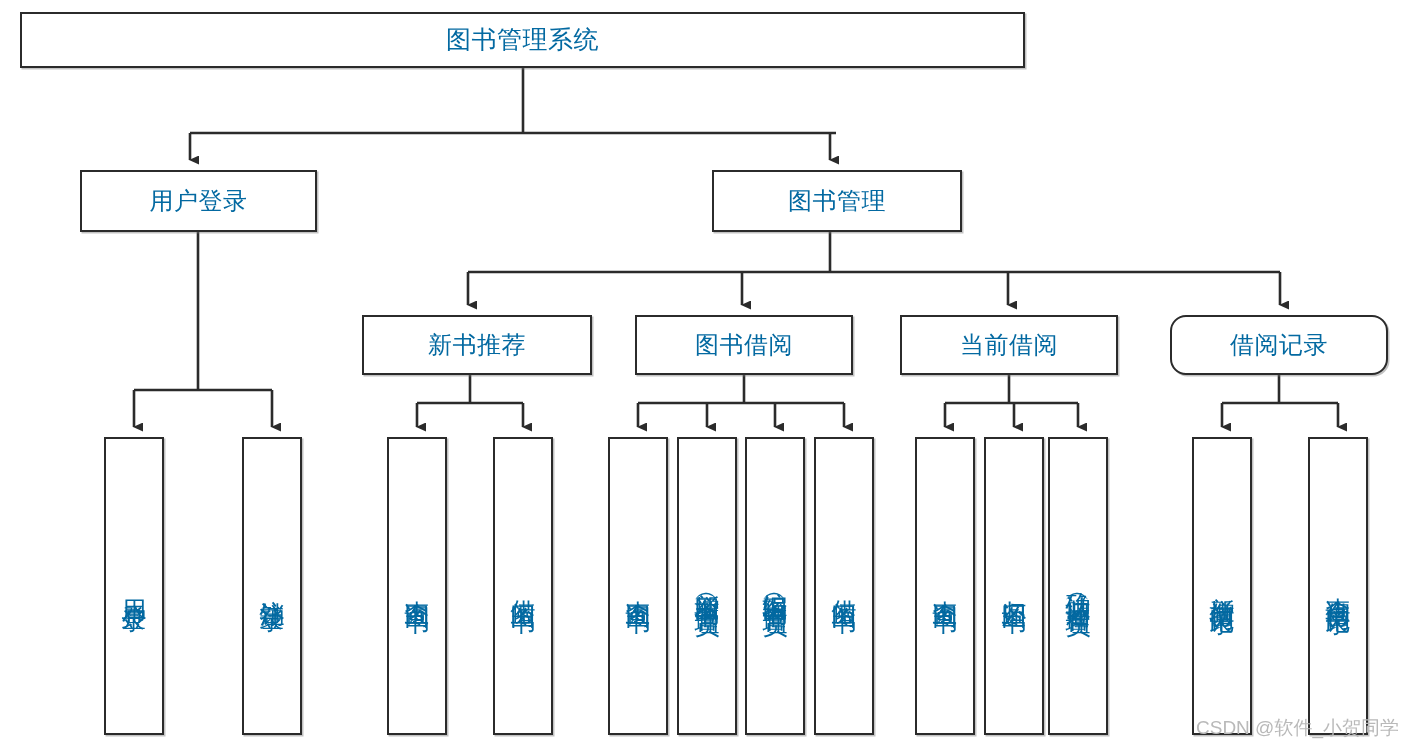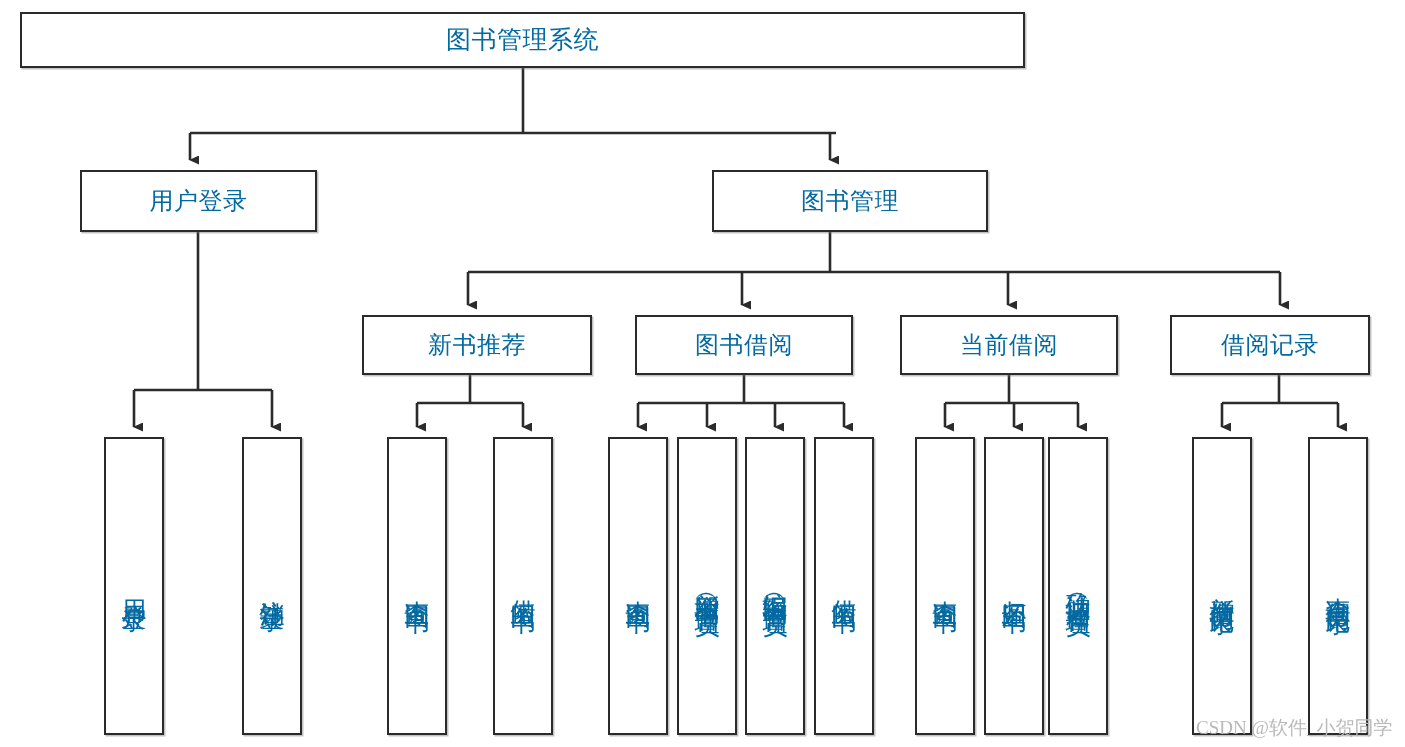--- a/index.html
+++ b/index.html
@@ -60,21 +60,21 @@
     letter-spacing: 3px;
     white-space: nowrap;
     max-height: 100%;
   }
   
   #watermark {
     position: absolute;
     color: #b9b9b9;
     font-size: 19px;
     white-space: nowrap;
-    font-family: Liberation Serif, serif;
+    font-family: Liberation Sans, sans-serif;
   }
 </style>
 </head>
 <body>
 
 <div id="canvas">
 
   <svg id="wires" viewBox="0 0 1405 747" width="1405" height="747" xmlns="http://www.w3.org/2000/svg">
     <defs>
       <marker id="arw" markerWidth="9" markerHeight="10" refX="4.5" refY="9" orient="auto" markerUnits="userSpaceOnUse">
@@ -126,37 +126,37 @@
   </svg>
 
   <div class="node root" style="left:20px; top:12px; width:1005px; height:56px;">
     <span class="lbl">图书管理系统</span>
   </div>
 
   <div class="node branch" style="left:80px; top:170px; width:237px; height:62px;">
     <span class="lbl">用户登录</span>
   </div>
 
-  <div class="node branch" style="left:712px; top:170px; width:276px; height:62px;">
+  <div class="node branch" style="left:712px; top:170px; width:250px; height:62px;">
     <span class="lbl">图书管理</span>
   </div>
 
   <div class="node branch" style="left:362px; top:315px; width:230px; height:60px;">
     <span class="lbl">新书推荐</span>
   </div>
 
   <div class="node branch" style="left:635px; top:315px; width:218px; height:60px;">
     <span class="lbl">图书借阅</span>
   </div>
 
   <div class="node branch" style="left:900px; top:315px; width:218px; height:60px;">
     <span class="lbl">当前借阅</span>
   </div>
 
-  <div class="node branch" style="left:1170px; top:315px; width:200px; height:60px;">
+  <div class="node branch" style="left:1170px; top:315px; width:218px; height:60px;border-radius:16px;">
     <span class="lbl">借阅记录</span>
   </div>
 
   <div class="node leaf" style="left:104px; top:437px; width:60px; height:298px;">
     <span class="lbl">用户登录</span>
   </div>
   <div class="node leaf" style="left:242px; top:437px; width:60px; height:298px;">
     <span class="lbl">注销登录</span>
   </div>
 

